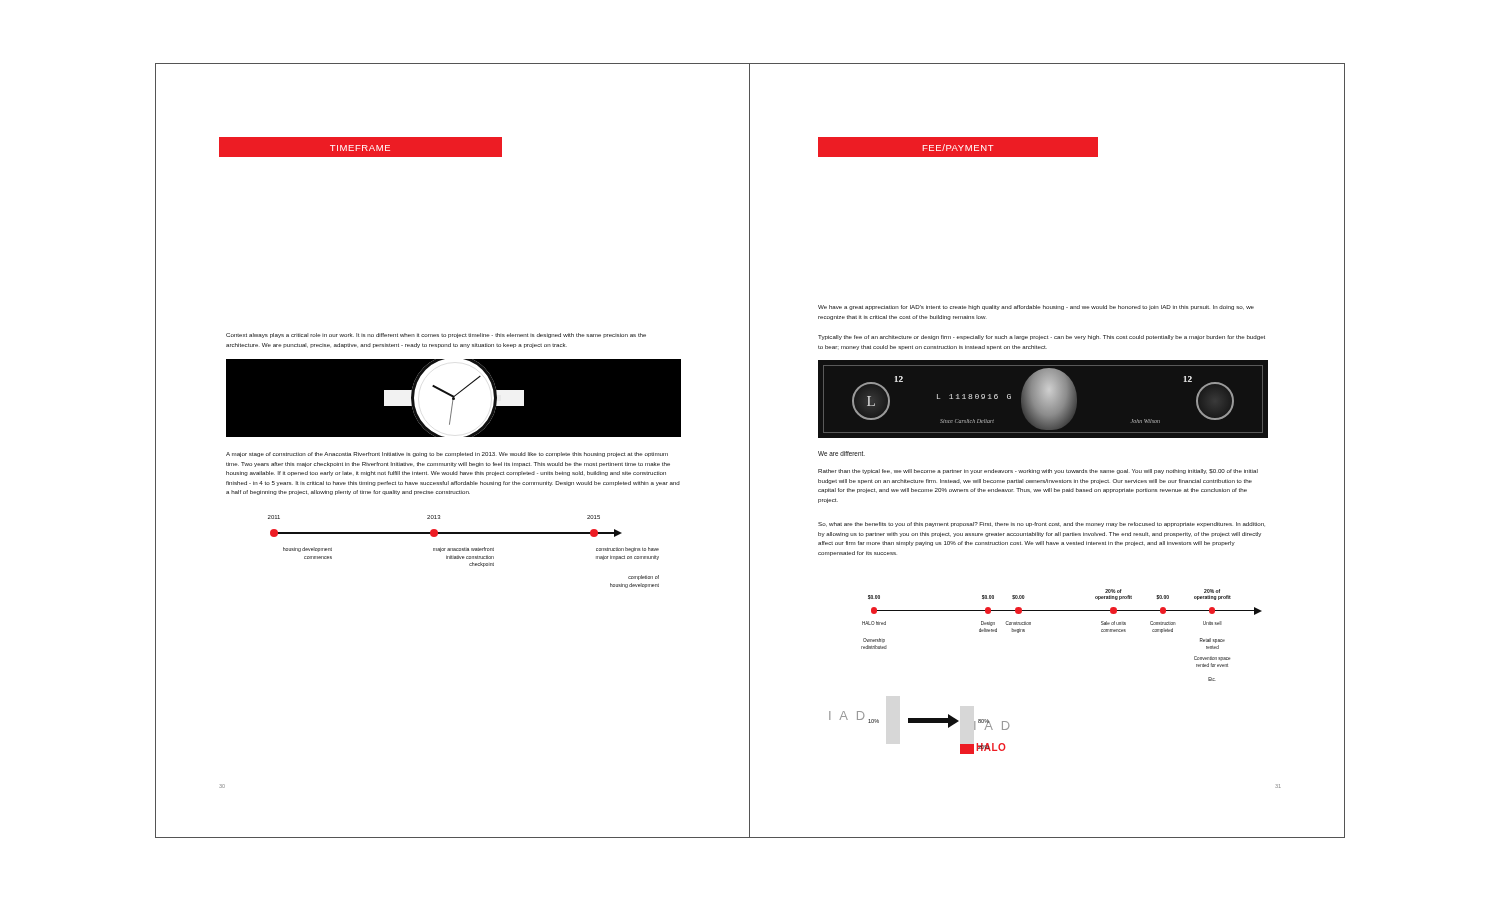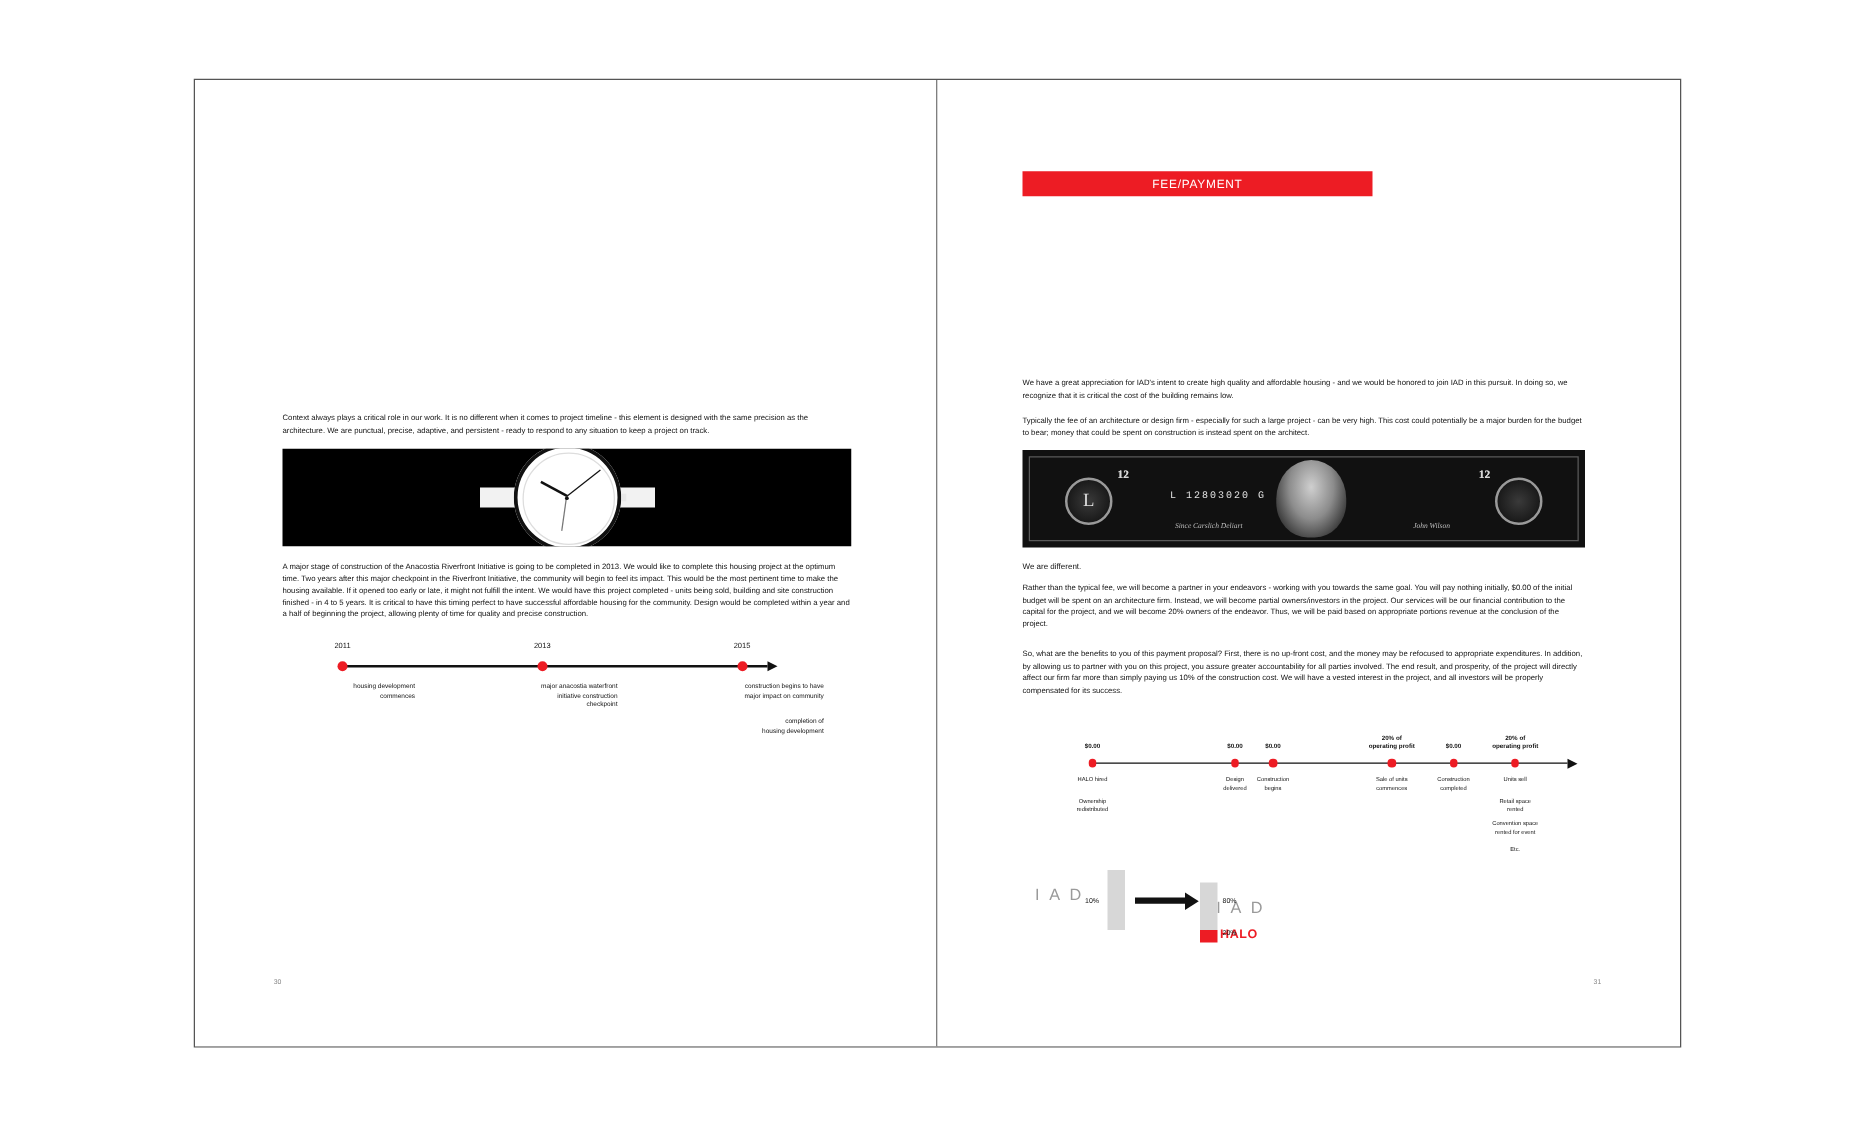--- a/index.html
+++ b/index.html
@@ -380,20 +380,23 @@
     color: #ed1c24;
   }
 </style>
 </head>
 <body>
 
 <div class="spread">
 
   <div class="page left">
 
+    <div class="band band-left">
+      <span>TIMEFRAME</span>
+    </div>
 
     <div class="para l-intro">Context always plays a critical role in our work.  It is no different when it comes to project timeline - this element is designed with the same precision as the architecture.  We are punctual, precise, adaptive, and persistent - ready to respond to any situation to keep a project on track.</div>
 
     <div class="watch-img">
       <div class="watch-lug-l"></div>
       <div class="watch-lug-r"></div>
       <div class="watch-crown"></div>
       <div class="watch-face">
         <div class="watch-inner"></div>
         <div class="hand hand-h"></div>
@@ -443,21 +446,21 @@
     <div class="bill">
       <div class="bill-border"></div>
       <div class="bill-seal-l">
         <div class="bill-seal-letter">L</div>
       </div>
       <div class="bill-seal-r"></div>
       <div class="bill-num-l">12</div>
       <div class="bill-num-r">12</div>
       <div class="bill-num-l bill-num-l2">12</div>
       <div class="bill-num-r bill-num-r2">12</div>
-      <div class="bill-serial">L 12803020 G</div>
+      <div class="bill-serial">L 11180916 G</div>
       <div class="bill-portrait"></div>
       <div class="bill-sig-l">Since Carslich Deliart</div>
       <div class="bill-sig-r">John Wilson</div>
     </div>
 
     <div class="para r-sub">We are different.</div>
     <div class="para r-p3">Rather than the typical fee, we will become a partner in your endeavors - working with you towards the same goal.  You will pay nothing initially, $0.00 of the initial budget will be spent on an architecture firm.  Instead, we will become partial owners/investors in the project.  Our services will be our financial contribution to the capital for the project, and we will become 20% owners of the endeavor.  Thus, we will be paid based on appropriate portions revenue at the conclusion of the project.</div>
     <div class="para r-p4">So, what are the benefits to you of this payment proposal?  First, there is no up-front cost, and the money may be refocused to appropriate expenditures.  In addition, by allowing us to partner with you on this project, you assure greater accountability for all parties involved.  The end result, and prosperity, of the project will directly affect our firm far more than simply paying us 10% of the construction cost.  We will have a vested interest in the project, and all investors will be properly compensated for its success.</div>
 
     <div class="ptl">

